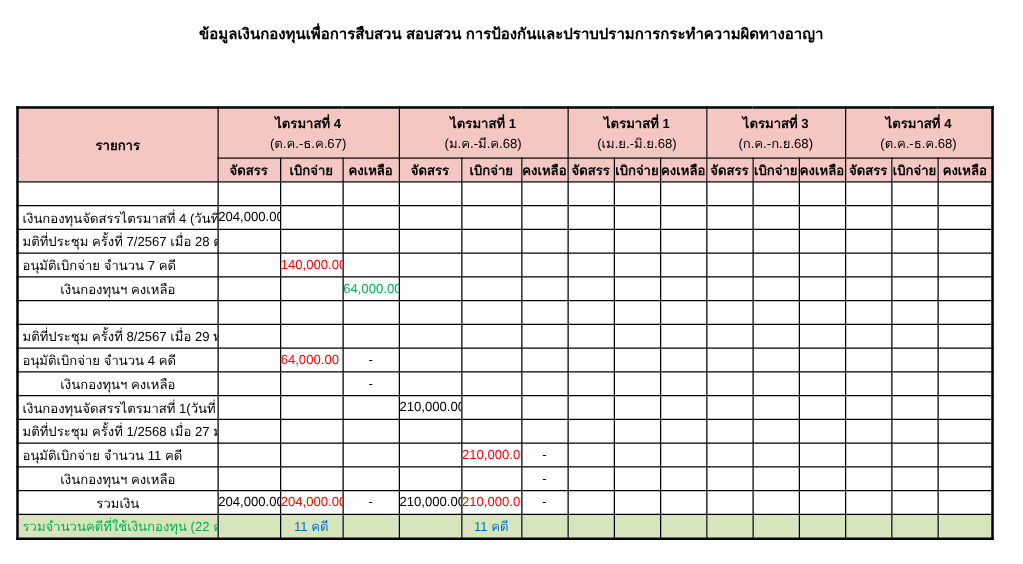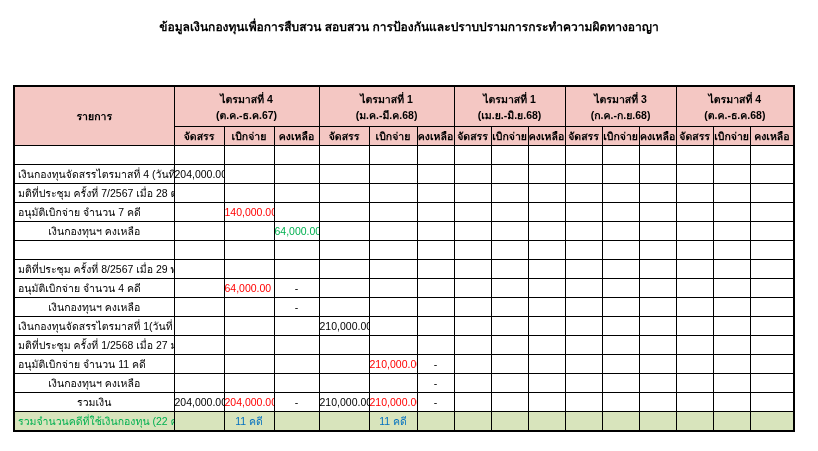--- a/index.html
+++ b/index.html
@@ -41,21 +41,21 @@
     vertical-align: middle;
   }
   .fund-table thead th {
     background: var(--header-bg, #f4c7c3);
     font-weight: bold;
     text-align: center;
   }
   .fund-table thead tr.group-row th { height: 39px; }
   .fund-table thead tr.sub-row th { height: 18px; }
   .group-title { display: block; line-height: 17px; }
-  .group-subtitle { display: block; line-height: 15px; font-weight: bold; }
+  .group-subtitle { display: block; line-height: 15px; font-weight: normal; }
   .fund-table tbody td { height: 18px; background: #fff; }
   .fund-table tbody td.row-label { text-align: left; padding-left: 3px; }
   .fund-table tbody td.row-label.center { text-align: center; padding-left: 0; }
   .fund-table tbody td.val { text-align: right; padding-right: 4px; }
   .fund-table tbody td.val.center { text-align: center; padding-right: 0; }
   .fund-table tbody tr.total-green td { background: var(--total-bg, #d8e4bc); }
   .fund-table tbody tr.total-green td.row-label { color: var(--green-text, #00b050); }
   .c-red   { color: var(--red-text, #ff0000) !important; }
   .c-green { color: var(--green-text, #00b050) !important; }
   .c-blue  { color: var(--blue-text, #0070c0) !important; }

